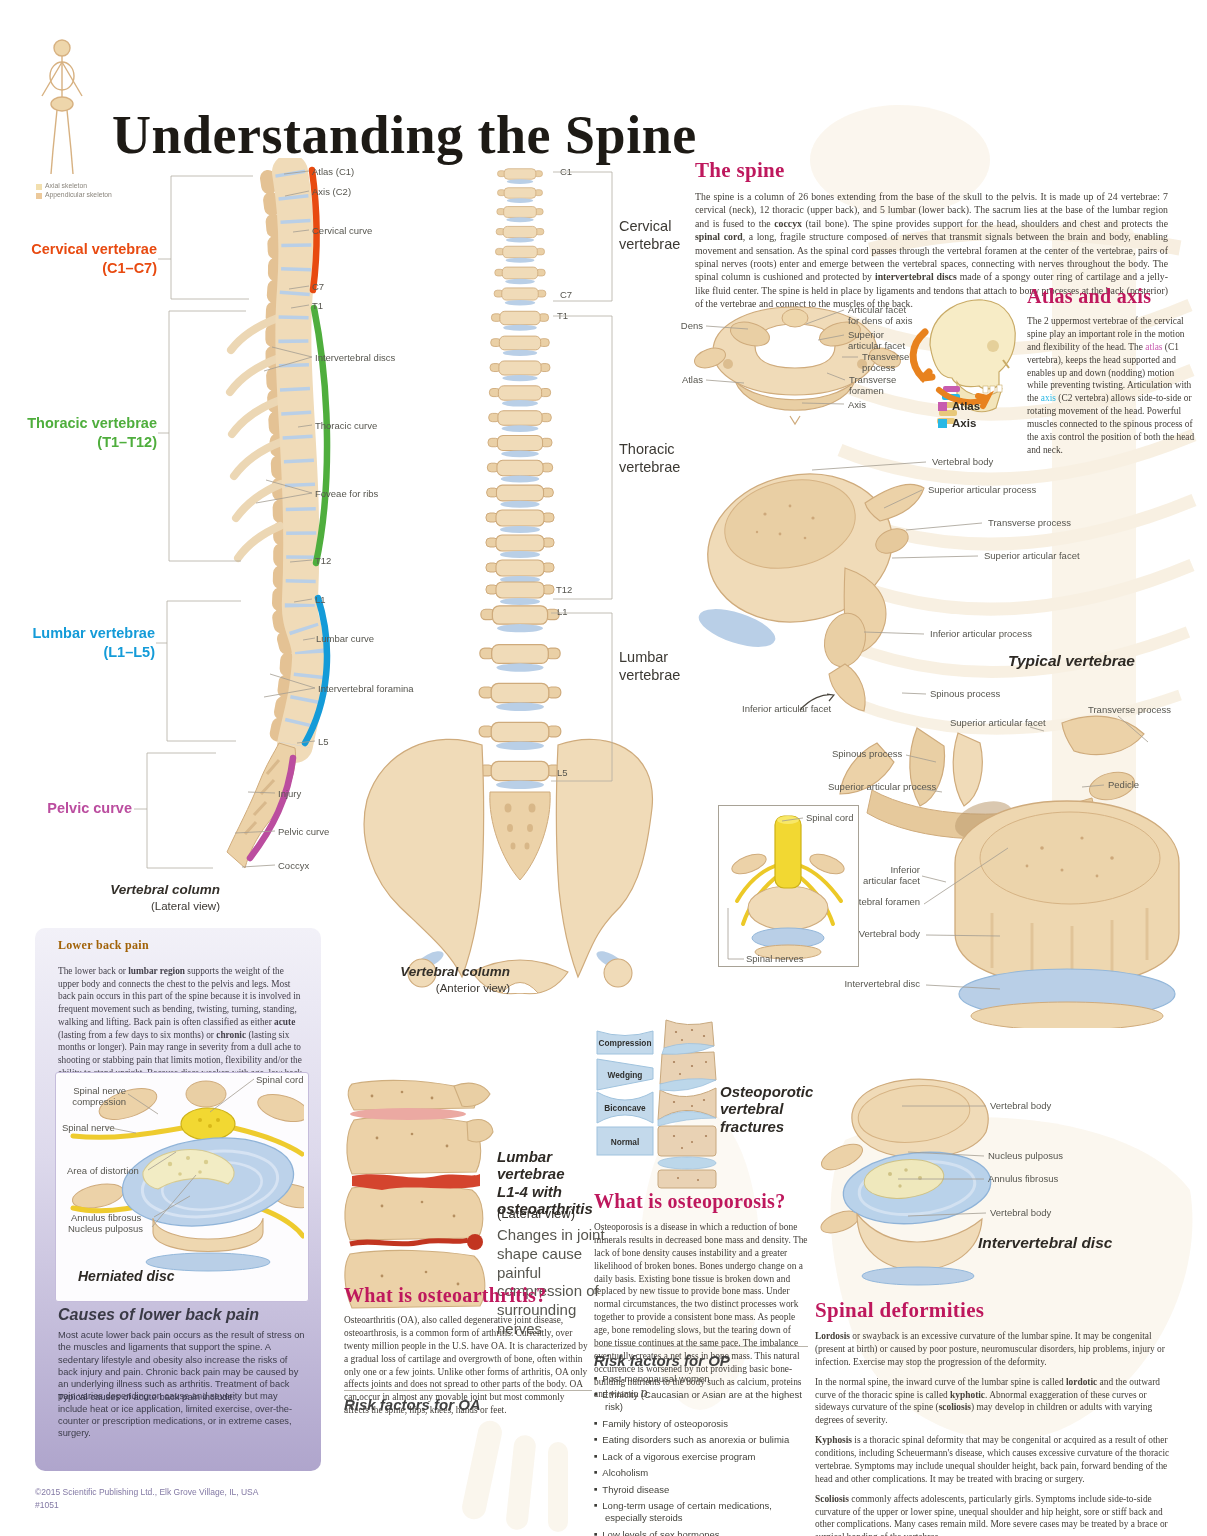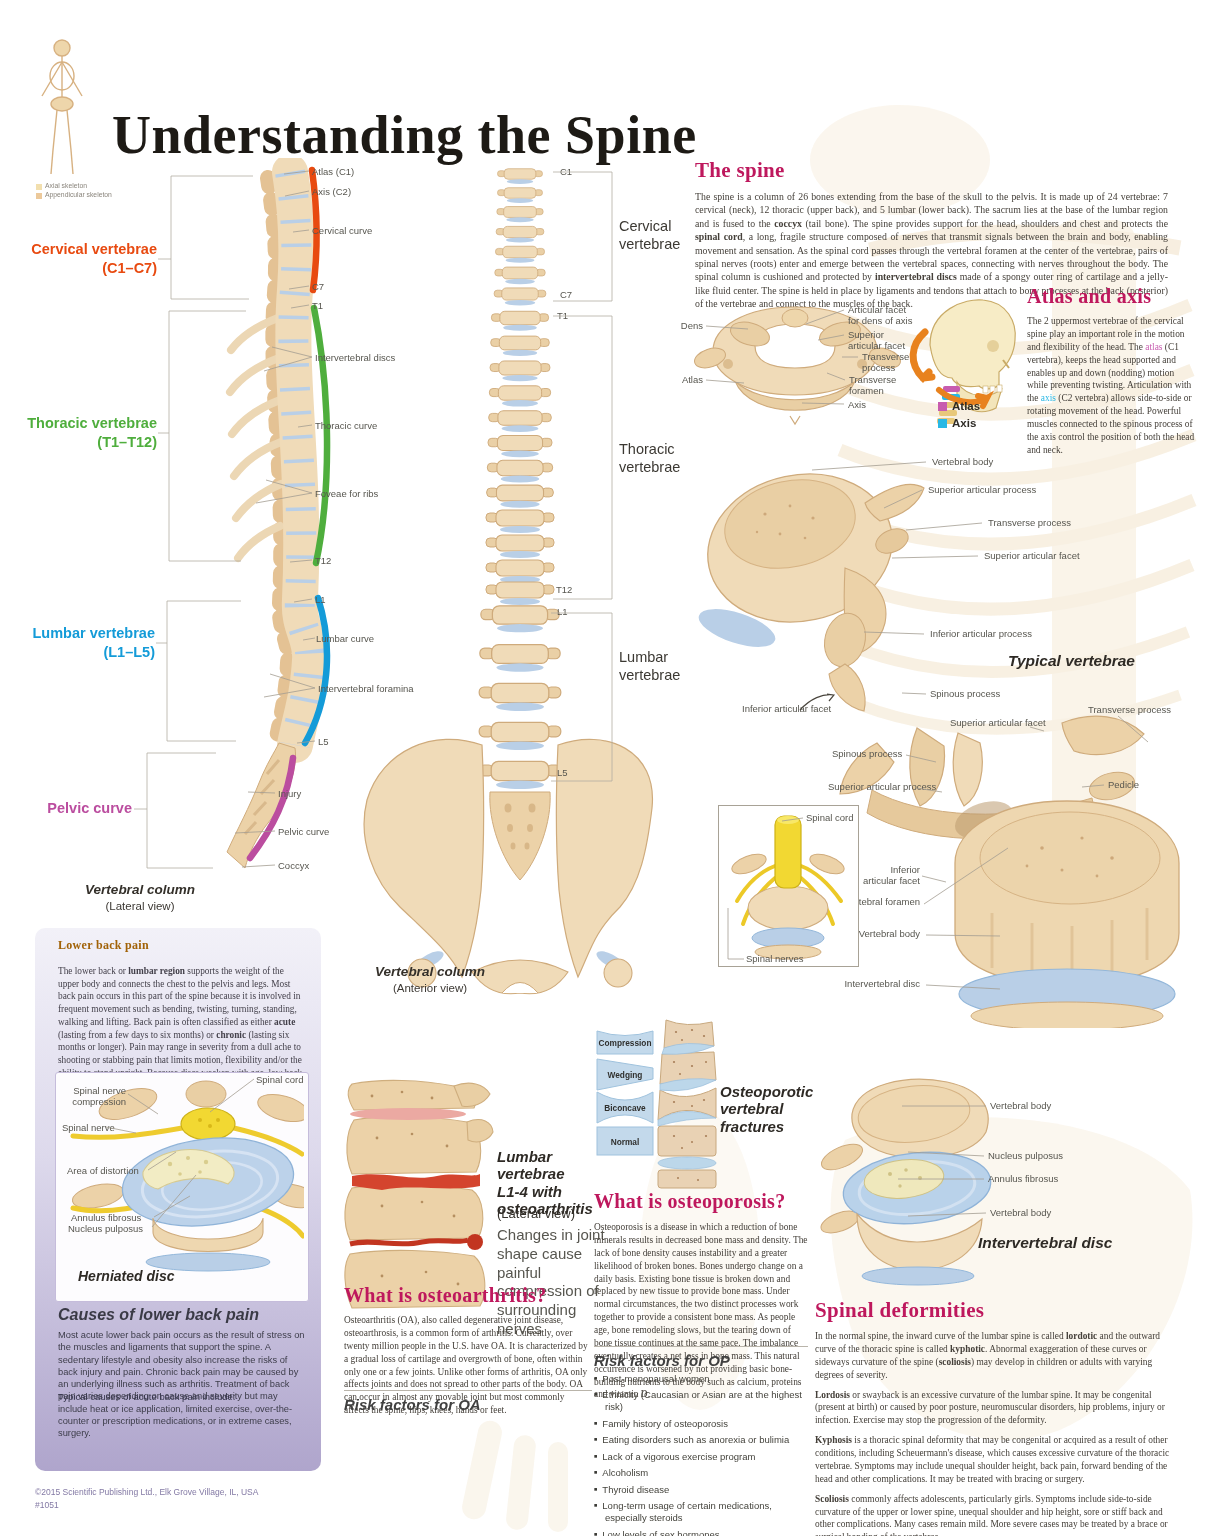--- a/index.html
+++ b/index.html
@@ -12,21 +12,21 @@
   .lbl{position:absolute;font-size:9.5px;line-height:1.18;color:#57564f;white-space:pre-line}
   .lbl.r{text-align:right}
   .region{position:absolute;font-size:14.5px;font-weight:bold;line-height:1.3;
           text-align:right;white-space:pre-line}
   .aregion{position:absolute;font-size:14.5px;font-weight:normal;line-height:1.25;
            color:#3c3933;white-space:pre-line}
   .h1{position:absolute;font-family:"Liberation Serif",serif;font-weight:bold;
       font-size:21px;color:#be185d;letter-spacing:.3px}
   .bser{position:absolute;font-family:"Liberation Serif",serif;font-size:9.8px;
         line-height:1.37;color:#45403a;text-align:justify}
-  .cap{position:absolute;text-align:center;line-height:1.25}
+  .cap{position:absolute;text-align:right;line-height:1.25}
   .cap .c1{font-size:13.5px;font-style:italic;font-weight:bold;color:#34302a}
   .cap .c2{font-size:11.5px;color:#3c3833}
   .figtitle{position:absolute;font-size:15px;font-style:italic;font-weight:bold;
             color:#2e2a25;line-height:1.16;white-space:pre-line}
   .riskhead{position:absolute;font-size:15px;font-style:italic;font-weight:bold;color:#404040}
   .blist{position:absolute}
   .blt{font-size:9.5px;color:#45443d;margin-bottom:4.6px;line-height:1.25;
        padding-left:11px;text-indent:-11px}
   .blt::before{content:"■";font-size:5.5px;color:#3a3a35;margin-right:5px;vertical-align:2px}
   .pbox{position:absolute;left:35px;top:928px;width:286px;height:543px;border-radius:10px;
@@ -506,22 +506,22 @@
     <ellipse cx="106" cy="214" rx="56" ry="9" fill="#b9cfe7" stroke="#93b7da"></ellipse>
   </svg>
   <div class="lbl" style="left:990px;top:1100px">Vertebral body</div>
   <div class="lbl" style="left:988px;top:1150px">Nucleus pulposus</div>
   <div class="lbl" style="left:988px;top:1173px">Annulus fibrosus</div>
   <div class="lbl" style="left:990px;top:1207px">Vertebral body</div>
   <div class="figtitle" style="left:978px;top:1234px;font-size:15.5px">Intervertebral disc</div>
 
   <div class="h1" style="left:815px;top:1298px">Spinal deformities</div>
   <div class="bser" style="left:815px;top:1330px;width:358px;font-size:9.4px;text-align:left">
+    <p style="margin:0 0 7px"><b>Lordosis</b><span> or swayback is an excessive curvature of the lumbar spine. It may be congenital (present at birth) or caused by poor posture, neuromuscular disorders, hip problems, injury or infection. Exercise may stop the progression of the deformity.</span></p>
     <p style="margin:0 0 7px"><span>In the normal spine, the inward curve of the lumbar spine is called </span><b>lordotic</b><span> and the outward curve of the thoracic spine is called </span><b>kyphotic</b><span>. Abnormal exaggeration of these curves or sideways curvature of the spine (</span><b>scoliosis</b><span>) may develop in children or adults with varying degrees of severity.</span></p>
-    <p style="margin:0 0 7px"><b>Lordosis</b><span> or swayback is an excessive curvature of the lumbar spine. It may be congenital (present at birth) or caused by poor posture, neuromuscular disorders, hip problems, injury or infection. Exercise may stop the progression of the deformity.</span></p>
     <p style="margin:0 0 7px"><b>Kyphosis</b><span> is a thoracic spinal deformity that may be congenital or acquired as a result of other conditions, including Scheuermann's disease, which causes excessive curvature of the thoracic vertebrae. Symptoms may include unequal shoulder height, back pain, forward bending of the head and other complications. It may be treated with bracing or surgery.</span></p>
     <p style="margin:0"><b>Scoliosis</b><span> commonly affects adolescents, particularly girls. Symptoms include side-to-side curvature of the upper or lower spine, unequal shoulder and hip height, sore or stiff back and other complications. Many cases remain mild. More severe cases may be treated by a brace or surgical bonding of the vertebrae.</span></p>
   </div>
 
   <svg class="abs" style="left:0;top:0;pointer-events:none" width="1207" height="1536" viewBox="0 0 1207 1536">
     <path stroke="#a39d92" stroke-width=".8" fill="none" d="
       M309,171 L284,174 M309,191 L285,196 M309,230 L293,232 M309,286 L289,289 M309,305 L291,308
       M312,357 L272,347 M312,357 L264,371 M312,425 L298,427
       M312,493 L266,480 M312,493 L256,503 M312,560 L290,562 M312,599 L294,602
       M315,638 L303,640 M315,688 L270,674 M315,688 L264,697 M315,741 L297,743

